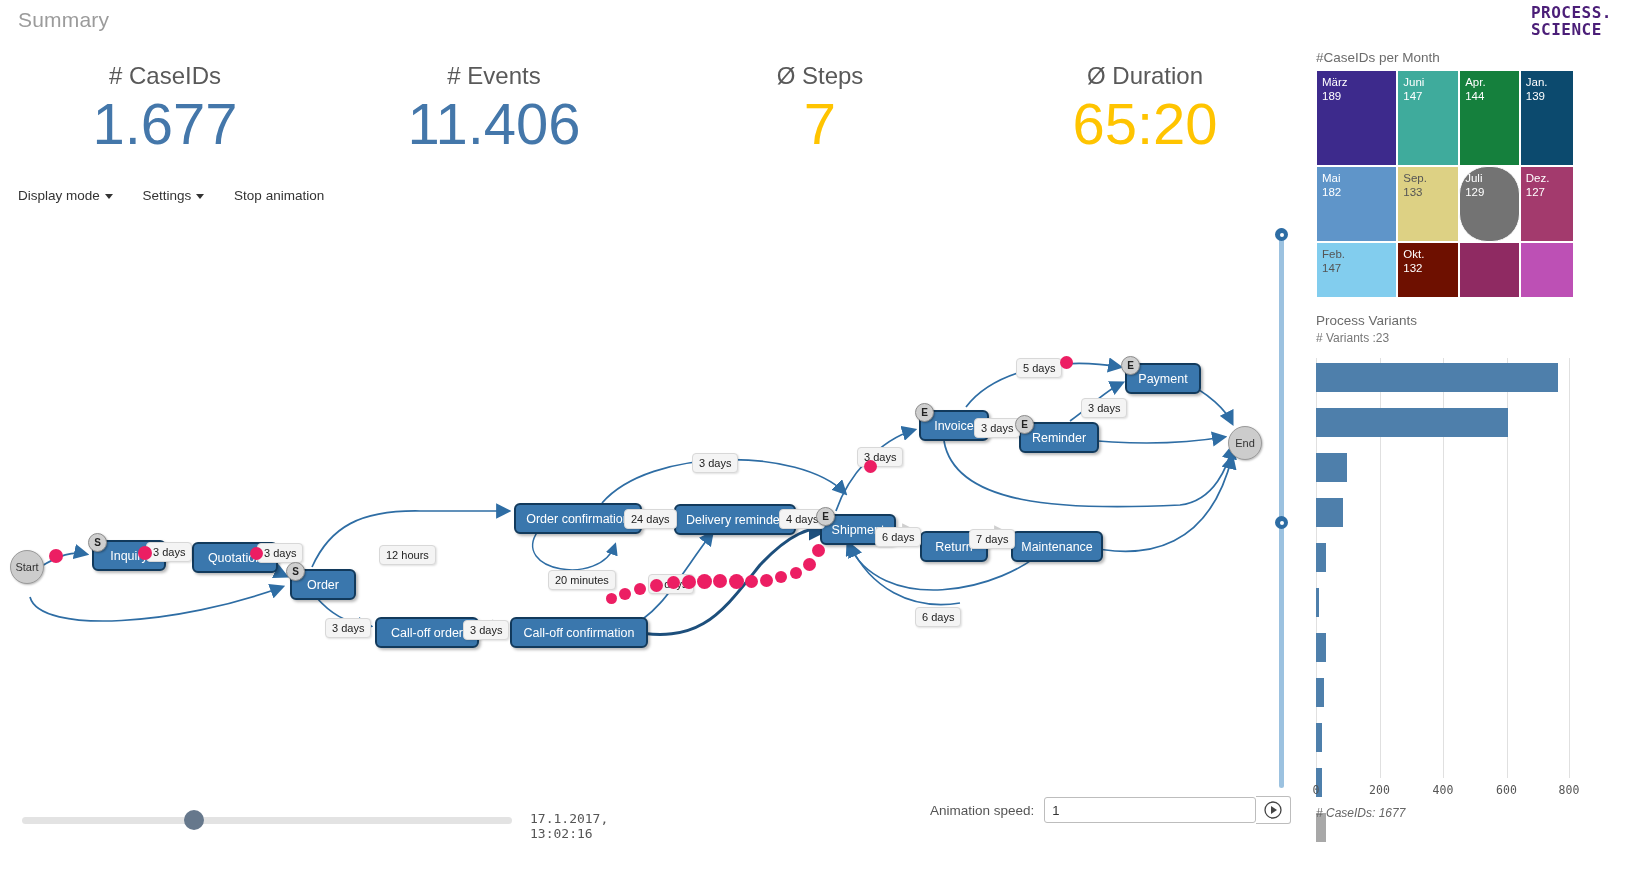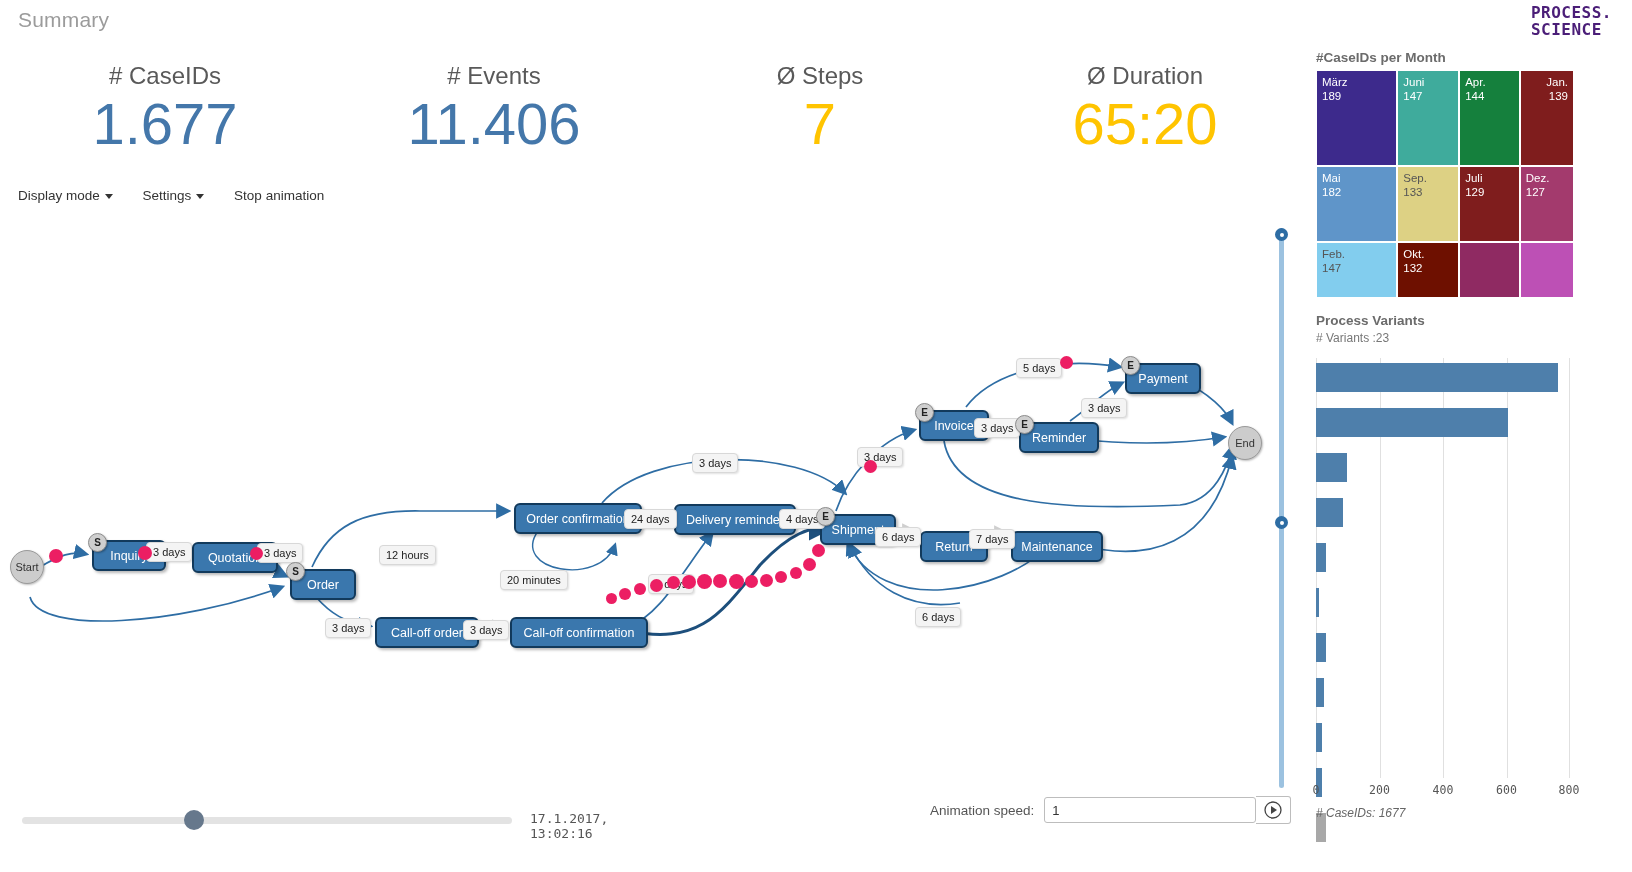--- a/index.html
+++ b/index.html
@@ -80,21 +80,21 @@
   #speed-row{position:absolute;left:930px;top:790px;height:40px;display:flex;align-items:center;}
   #speed-label{font-size:13.5px;color:#555;margin-right:10px;}
   #speed-input{width:196px;height:24px;border:1px solid #bdbdbd;border-radius:3px;
     background:#fff;font-size:13px;color:#333;padding:0 7px;
     font-family:"Liberation Sans",sans-serif;}
   #play-button{width:34px;height:26px;border:1px solid #bdbdbd;border-left:none;
     border-radius:0 3px 3px 0;background:#fff;display:flex;align-items:center;
     justify-content:center;cursor:pointer;}
   
   #right-panel{position:absolute;left:1312px;top:0;width:320px;height:872px;}
-  .panel-title{font-size:13.5px;font-weight:bold;color:#6b6b6b;}
+  .panel-title{font-size:13.5px;font-weight:normal;color:#6b6b6b;}
   #treemap-title{position:absolute;left:4px;top:50px;}
   #treemap{position:absolute;left:4px;top:70px;width:258px;height:228px;}
   .tm-cell{position:absolute;box-sizing:border-box;border:1px solid #ffffff;
     color:#fff;font-size:11.5px;line-height:14px;padding:4px 5px;overflow:hidden;}
   .tm-cell.dark-text{color:#555;}
   #variants-title{position:absolute;left:4px;top:313px;}
   #variants-sub{position:absolute;left:4px;top:331px;font-size:12px;color:#777;}
   #variants-chart{position:absolute;left:4px;top:358px;width:254px;height:420px;}
   .vgrid{position:absolute;top:0;width:1px;height:100%;background:#e0e0e0;}
   .vbar{position:absolute;background:#4e7fab;}
@@ -276,21 +276,21 @@
 
   <div class="pnode" style="left:1011px;top:316px;width:70px;">
     <span>Maintenance</span>
   </div>
 
   <div class="elabel" style="left:146px;top:327px;">3 days</div>
   <div class="elabel" style="left:257px;top:328px;">3 days</div>
   <div class="elabel" style="left:379px;top:294px;margin-top:36px;">12 hours</div>
   <div class="elabel" style="left:325px;top:403px;">3 days</div>
   <div class="elabel" style="left:463px;top:405px;">3 days</div>
-  <div class="elabel" style="left:500px;top:355px;">20 minutes</div>
+  <div class="elabel" style="left:548px;top:355px;">20 minutes</div>
   <div class="elabel" style="left:624px;top:294px;">24 days</div>
   <div class="elabel" style="left:692px;top:238px;">3 days</div>
   <div class="elabel" style="left:779px;top:294px;">4 days</div>
   <div class="elabel" style="left:857px;top:232px;">3 days</div>
   <div class="elabel" style="left:1016px;top:143px;">5 days</div>
   <div class="elabel" style="left:974px;top:203px;">3 days</div>
   <div class="elabel" style="left:1081px;top:183px;">3 days</div>
   <div class="elabel" style="left:875px;top:312px;">6 days</div>
   <div class="elabel" style="left:969px;top:314px;">7 days</div>
   <div class="elabel" style="left:915px;top:392px;">6 days</div>
@@ -355,33 +355,33 @@
       <div>189</div>
     </div>
     <div class="tm-cell" style="left: 31.5%; top: 0%; width: 24%; height: 42%; background: rgb(63, 171, 156); color: rgb(255, 255, 255);">
       <div>Juni</div>
       <div>147</div>
     </div>
     <div class="tm-cell" style="left: 55.5%; top: 0%; width: 23.5%; height: 42%; background: #15803d; color: rgb(255, 255, 255);">
       <div>Apr.</div>
       <div>144</div>
     </div>
-    <div class="tm-cell" style="left: 79%; top: 0%; width: 21%; height: 42%; background: #7f1d1d; color: rgb(255, 255, 255); text-align: right;">
+    <div class="tm-cell" style="left: 79%; top: 0%; width: 21%; height: 42%; background: #0c4a6e; color: rgb(255, 255, 255);">
       <div>Jan.</div>
       <div>139</div>
     </div>
     <div class="tm-cell" style="left: 0%; top: 42%; width: 31.5%; height: 33.5%; background: rgb(95, 149, 201); color: rgb(255, 255, 255);">
       <div>Mai</div>
       <div>182</div>
     </div>
     <div class="tm-cell dark-text" style="left: 31.5%; top: 42%; width: 24%; height: 33.5%; background: rgb(221, 209, 132); color: rgb(85, 85, 85);">
       <div>Sep.</div>
       <div>133</div>
     </div>
-    <div class="tm-cell" style="left: 55.5%; top: 42%; width: 23.5%; height: 33.5%; background: #7f1d1d; color: rgb(255, 255, 255);">
+    <div class="tm-cell" style="left: 55.5%; top: 42%; width: 23.5%; height: 33.5%; background: #737373; color: rgb(255, 255, 255); border-radius: 28px;">
       <div>Juli</div>
       <div>129</div>
     </div>
     <div class="tm-cell" style="left: 79%; top: 42%; width: 21%; height: 33.5%; background: rgb(163, 58, 109); color: rgb(255, 255, 255);">
       <div>Dez.</div>
       <div>127</div>
     </div>
     <div class="tm-cell dark-text" style="left: 0%; top: 75.5%; width: 31.5%; height: 24.5%; background: rgb(130, 205, 238); color: rgb(85, 85, 85);">
       <div>Feb.</div>
       <div>147</div>

